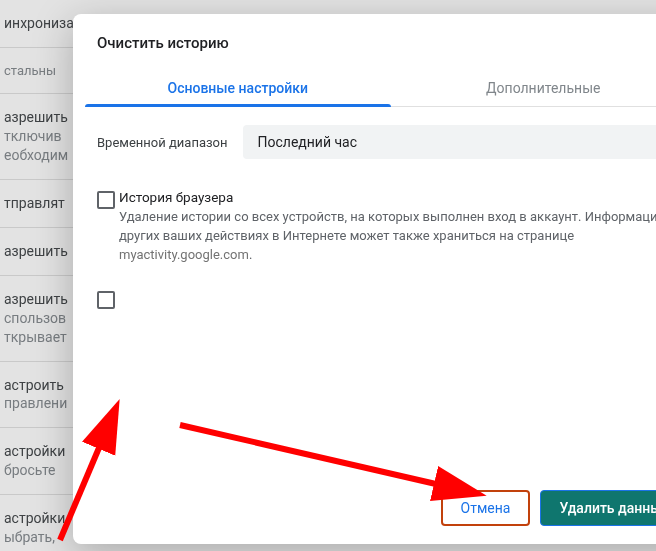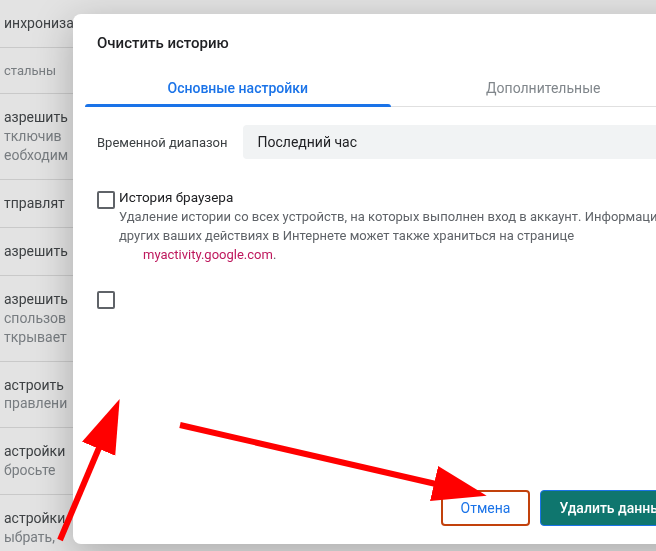--- a/index.html
+++ b/index.html
@@ -149,21 +149,21 @@
     .check-title {
       color: #202124;
       font-size: 13.5px;
       margin-bottom: 3px;
     }
     .check-desc {
       color: #5f6368;
       font-size: 13px;
       line-height: 1.45;
     }
-    .link { color: #be185d; cursor: pointer; margin-left: 24px; }
+    .link { color: #737373; cursor: pointer; }
 
     .dialog-footer {
       display: flex;
       justify-content: flex-end;
       gap: 10px;
       padding: 12px 20px 18px;
     }
     .btn {
       padding: 8px 18px;
       font-size: 14px;

